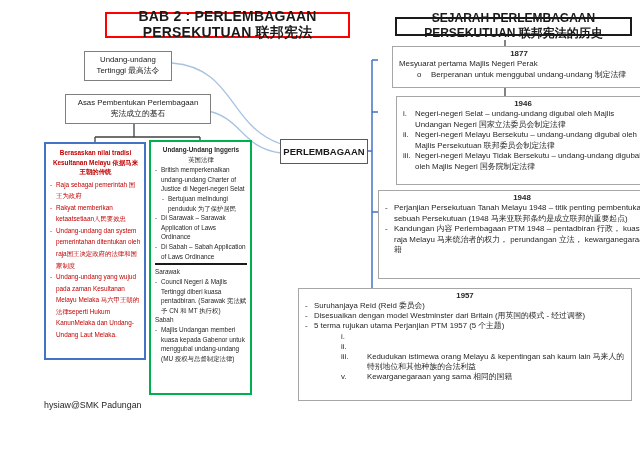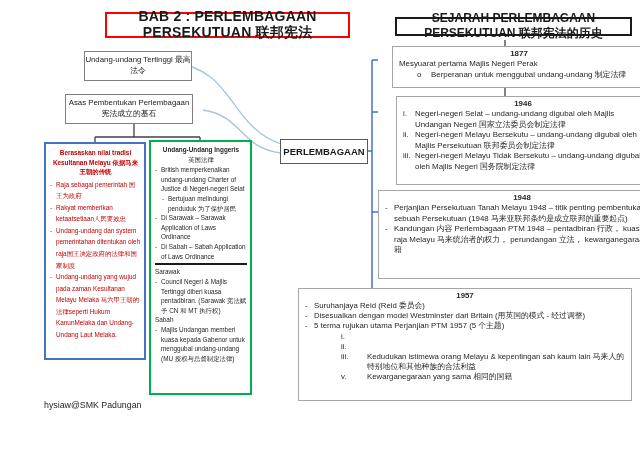--- a/index.html
+++ b/index.html
@@ -7,22 +7,22 @@
     position:relative;width:640px;height:452px;background:#ffffff;
     font-family:"Liberation Sans",sans-serif;color:#1a1a1a;overflow:hidden;
   }
   .box{position:absolute;background:#fff;box-sizing:border-box;}
   .center-flex{display:flex;flex-direction:column;align-items:center;justify-content:center;text-align:center;}
 
   .title-box{left:105px;top:12px;width:245px;height:26px;border:2px solid #ff0000;
     font-weight:bold;font-size:14px;letter-spacing:.2px;}
   .history-box{left:395px;top:17px;width:237px;height:19px;border:2px solid #1a1a1a;
     font-weight:bold;font-size:12px;}
-  .supreme-box{left:84px;top:51px;width:108px;height:30px;border:1px solid #7f7f7f;font-size:7.8px;line-height:1.35;}
-  .foundation-box{left:65px;top:94px;width:128px;height:30px;border:1px solid #7f7f7f;font-size:7.8px;line-height:1.35;}
+  .supreme-box{left:84px;top:51px;width:88px;height:30px;border:1px solid #7f7f7f;font-size:7.8px;line-height:1.35;}
+  .foundation-box{left:65px;top:94px;width:146px;height:30px;border:1px solid #7f7f7f;font-size:7.8px;line-height:1.35;}
   .perlembagaan-box{left:280px;top:139px;width:88px;height:25px;border:1px solid #595959;
     font-weight:bold;font-size:9.5px;text-align:right;}
 
   .tradition-box{left:44px;top:142px;width:102px;height:218px;border:2px solid #4472c4;
     color:#c00000;font-size:6.4px;line-height:1.8;padding:4px 3px 2px 4px;}
   .tradition-box .bx-title{font-weight:bold;text-align:center;line-height:1.5;margin-bottom:2px;}
 
   .english-box{left:149px;top:140px;width:103px;height:255px;border:2.5px solid #00b050;
     font-size:6.4px;line-height:1.5;padding:3px 3px 2px 4px;color:#262626;}
   .english-box .bx-title{font-weight:bold;text-align:center;}

